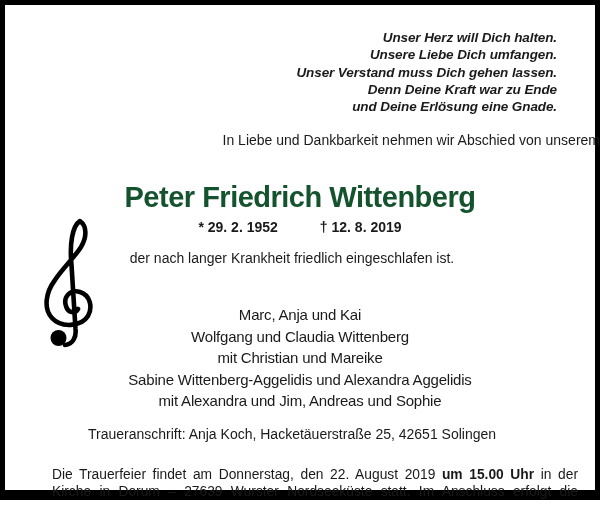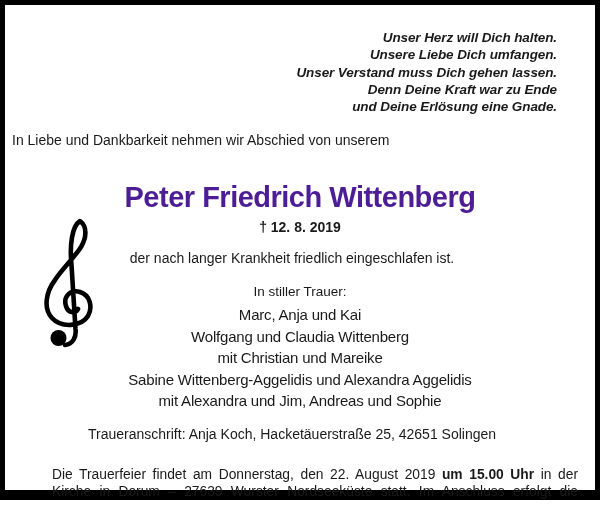--- a/index.html
+++ b/index.html
@@ -28,35 +28,35 @@
     text-align: right;
     font-style: italic;
     font-weight: 600;
     font-size: 13.5px;
     line-height: 17.3px;
     letter-spacing: -0.1px;
   }
   .intro {
     position: absolute;
     top: 131px;
-    left: 12px; right: 0;
-    text-align: left;
+    left: 0; right: 0;
+    text-align: right;
     font-size: 14px;
     line-height: 18.5px;
   }
   .name {
     position: absolute;
     top: 181px;
     left: 0; right: 0;
     margin: 0;
     text-align: center;
     font-size: 29px;
     font-weight: 700;
     letter-spacing: -0.5px;
-    color: #4c1d95;
+    color: #14532d;
   }
   .dates {
     position: absolute;
     top: 219px;
     left: 0; right: 0;
     display: flex;
     justify-content: center;
     gap: 42px;
     font-size: 14px;
     font-weight: 700;
@@ -125,26 +125,26 @@
     <div>und Deine Erlösung eine Gnade.</div>
   </div>
 
   <div class="intro">
     <div>In Liebe und Dankbarkeit nehmen wir Abschied von unserem</div>
   </div>
 
   <h1 class="name">Peter Friedrich Wittenberg</h1>
 
   <div class="dates">
+    <span>* 29. 2. 1952</span>
     <span>† 12. 8. 2019</span>
   </div>
 
   <div class="passing">der nach langer Krankheit friedlich eingeschlafen ist.</div>
 
-  <div class="trauer-intro">In stiller Trauer:</div>
 
   <div class="mourners">
     <div>Marc, Anja und Kai</div>
     <div>Wolfgang und Claudia Wittenberg</div>
     <div>mit Christian und Mareike</div>
     <div>Sabine Wittenberg-Aggelidis und Alexandra Aggelidis</div>
     <div>mit Alexandra und Jim, Andreas und Sophie</div>
   </div>
 
   <svg class="clef" viewBox="0 0 70 138" xmlns="http://www.w3.org/2000/svg" aria-hidden="true">

